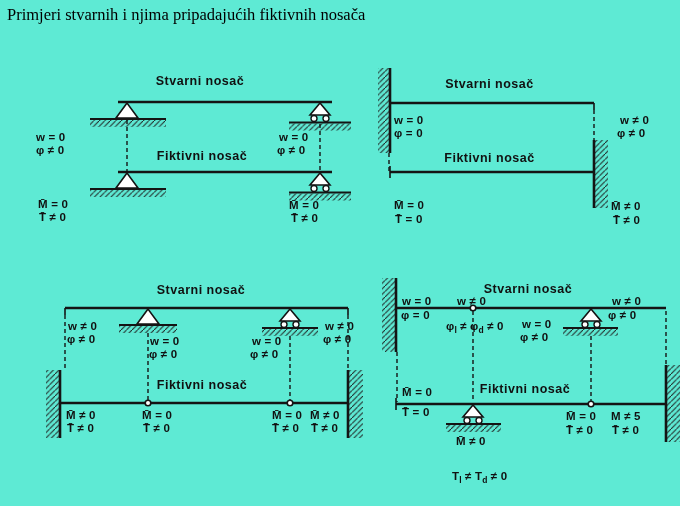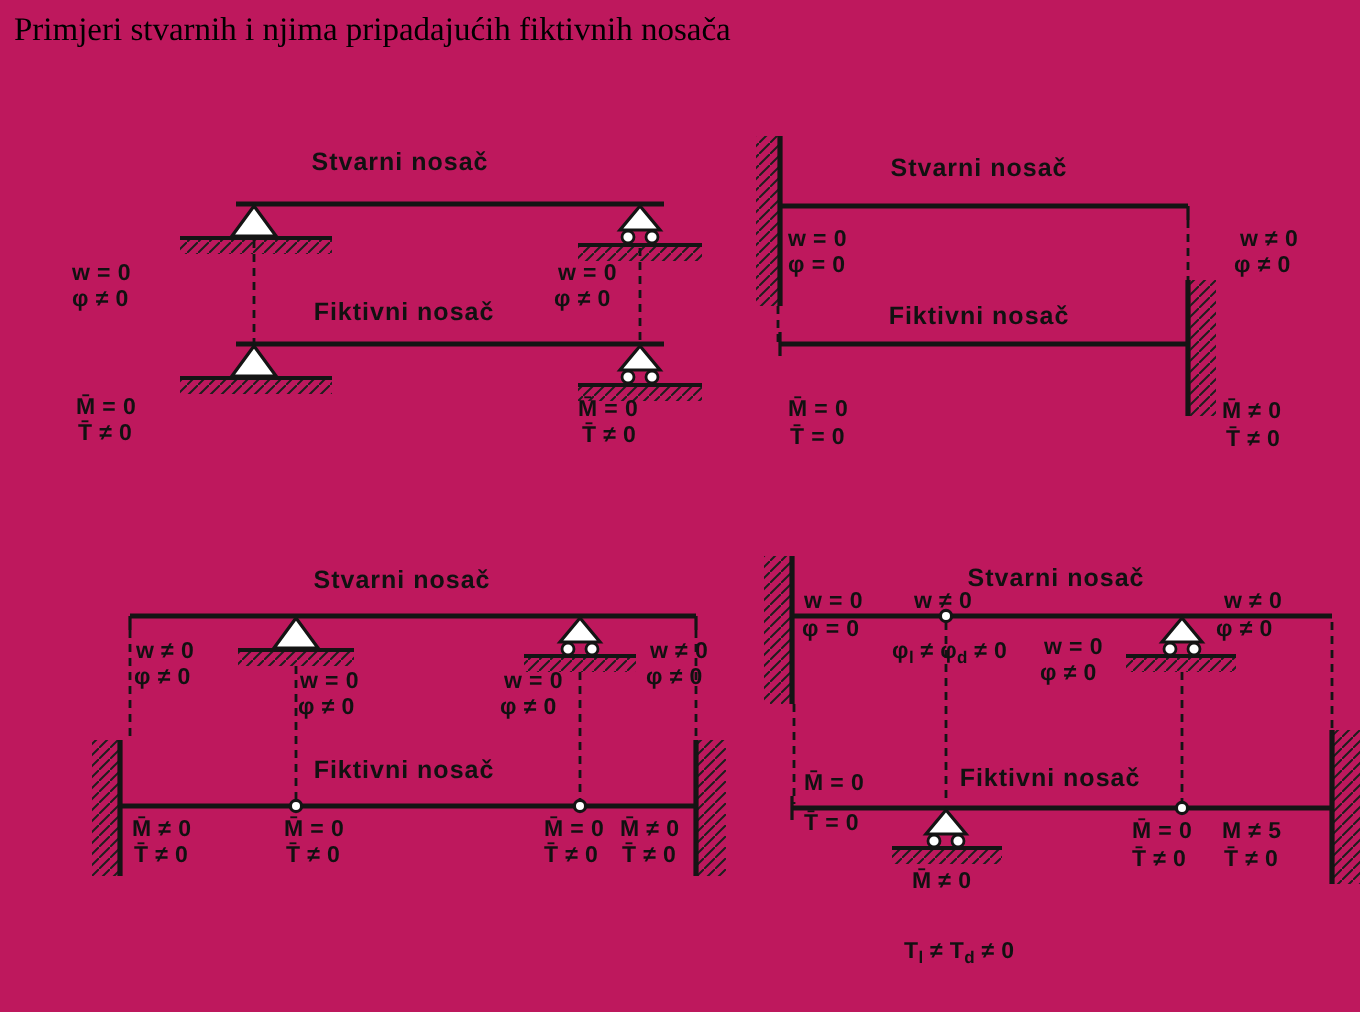--- a/index.html
+++ b/index.html
@@ -1,16 +1,16 @@
 <!DOCTYPE html>
 <html><head>
 <meta charset="utf-8">
 <style>
   html,body{margin:0;padding:0;background:#fff;}
-  .page{position:relative;width:680px;height:506px;background:#be185d;overflow:hidden;
+  .page{position:relative;width:680px;height:506px;background:#5eead4;overflow:hidden;
         font-family:"Liberation Sans",sans-serif;color:#101010;}
   .title{position:absolute;left:7px;top:5px;font:400 16.5px "Liberation Serif",serif;
          color:#000;white-space:nowrap;}
   .hd{position:absolute;font:700 12.5px "Liberation Sans",sans-serif;letter-spacing:.5px;
       text-align:center;white-space:nowrap;color:#111;}
   .lb{position:absolute;font:700 11.5px "Liberation Sans",sans-serif;letter-spacing:.2px;
       white-space:nowrap;color:#111;}
   .lb sub{font-size:8.5px;vertical-align:-2.5px;letter-spacing:0;}
   svg.canvas{position:absolute;left:0;top:0;}
 </style>

